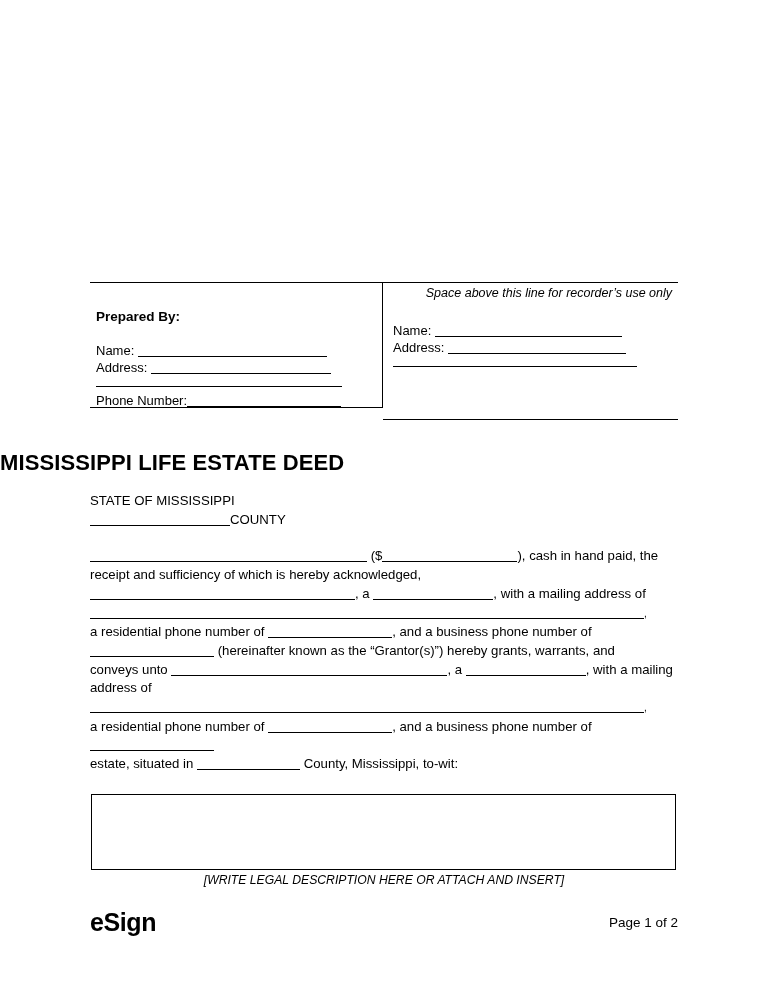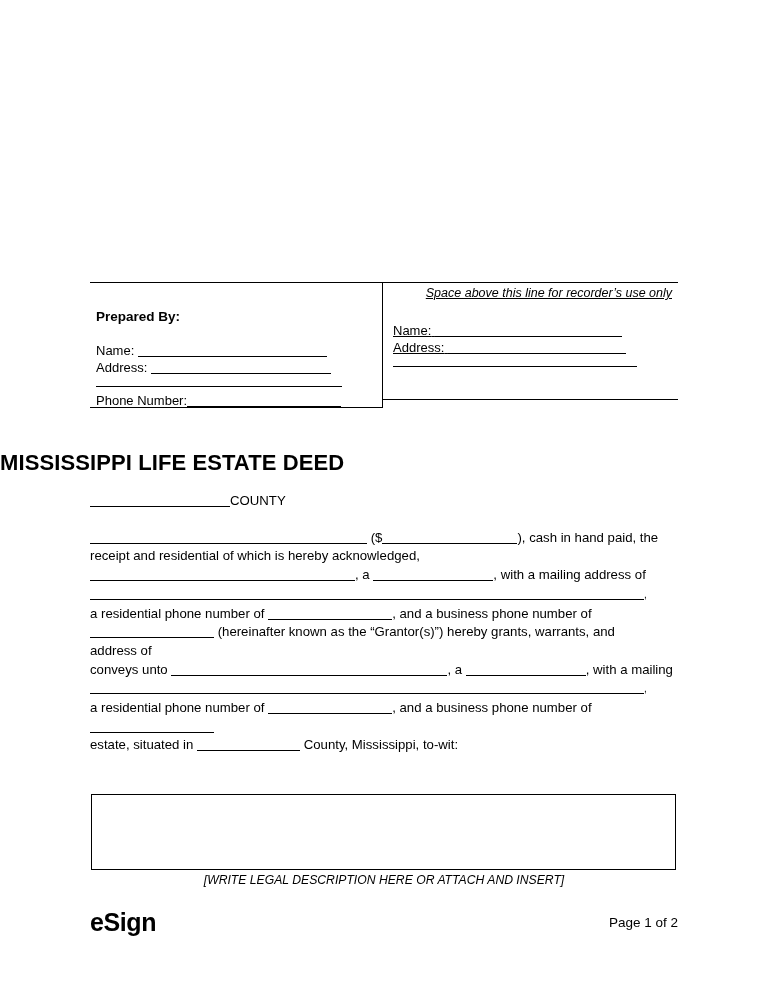--- a/index.html
+++ b/index.html
@@ -40,22 +40,21 @@
     border-bottom: 1.5px solid #000;
     border-right: 1.5px solid #000;
     padding: 8px 10px 6px 6px;
     height: 126px;
   }
   .rec-right {
     width: 295px;
     border-top: 1.5px solid #000;
     border-bottom: 1.5px solid #000;
     padding: 2px 6px 6px 10px;
-    height: 118px;
-    text-decoration: underline;
+    height: 138px;
   }
   .rec-note {
     font-size: 12.5px;
     font-style: italic;
     text-align: right;
     line-height: 16px;
     margin-bottom: 4px;
   }
   .rec-heading {
     font-size: 13.5px;
@@ -191,61 +190,62 @@
 
       <div style="height:10px"></div>
       <div class="ul-solo" style="width:244px"></div>
     </div>
   </div>
 
   <div class="doc-title">MISSISSIPPI LIFE ESTATE DEED</div>
 
   <div class="body-block">
 
+    <div class="tline">STATE OF MISSISSIPPI</div>
 
     <div class="tline">
       <span class="ul" style="width:140px"></span><span>COUNTY</span>
     </div>
 
     <div class="spacer-sm"></div>
 
 
     <div class="tline">
       <span class="ul" style="width:232px"></span><span class="ul" style="width:45px"></span>
       <span>($</span><span class="ul" style="width:135px"></span><span>), cash in hand paid, the</span>
     </div>
 
-    <div class="tline">receipt and residential of which is hereby acknowledged,</div>
+    <div class="tline">receipt and sufficiency of which is hereby acknowledged,</div>
 
     <div class="tline">
       <span class="ul" style="width:265px"></span><span>, a</span>
       <span class="ul" style="width:120px"></span><span>, with a mailing address of</span>
     </div>
 
     <div class="tline" style="line-height:18.7px">
       <span class="ul" style="width:492px"></span><span class="ul" style="width:62px"></span><span style="font-size:10px">,</span>
     </div>
 
     <div class="tline">
       <span>a residential phone number of</span>
       <span class="ul" style="width:124px"></span><span>, and a business phone number of</span>
     </div>
 
     <div class="tline">
       <span class="ul" style="width:124px"></span>
       <span>(hereinafter known as the “Grantor(s)”) hereby grants, warrants, and</span>
     </div>
-
-    <div class="tline">address of</div>
 
     <div class="tline">
       <span>conveys unto</span>
       <span class="ul" style="width:214px"></span><span class="ul" style="width:62px"></span><span>, a</span>
       <span class="ul" style="width:120px"></span><span>, with a mailing</span>
     </div>
+
+    <div class="tline">address of</div>
 
     <div class="tline">
       <span class="ul" style="width:492px"></span><span class="ul" style="width:62px"></span><span style="font-size:10px">,</span>
     </div>
 
     <div class="tline">
       <span>a residential phone number of</span>
       <span class="ul" style="width:124px"></span><span>, and a business phone number of</span>
     </div>
 

